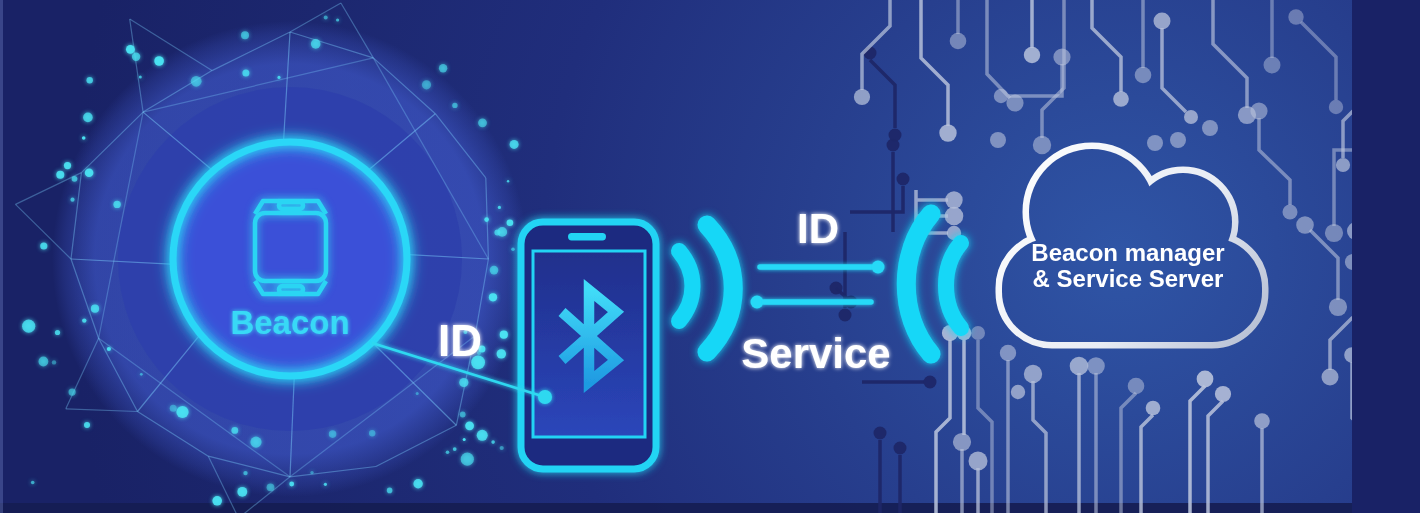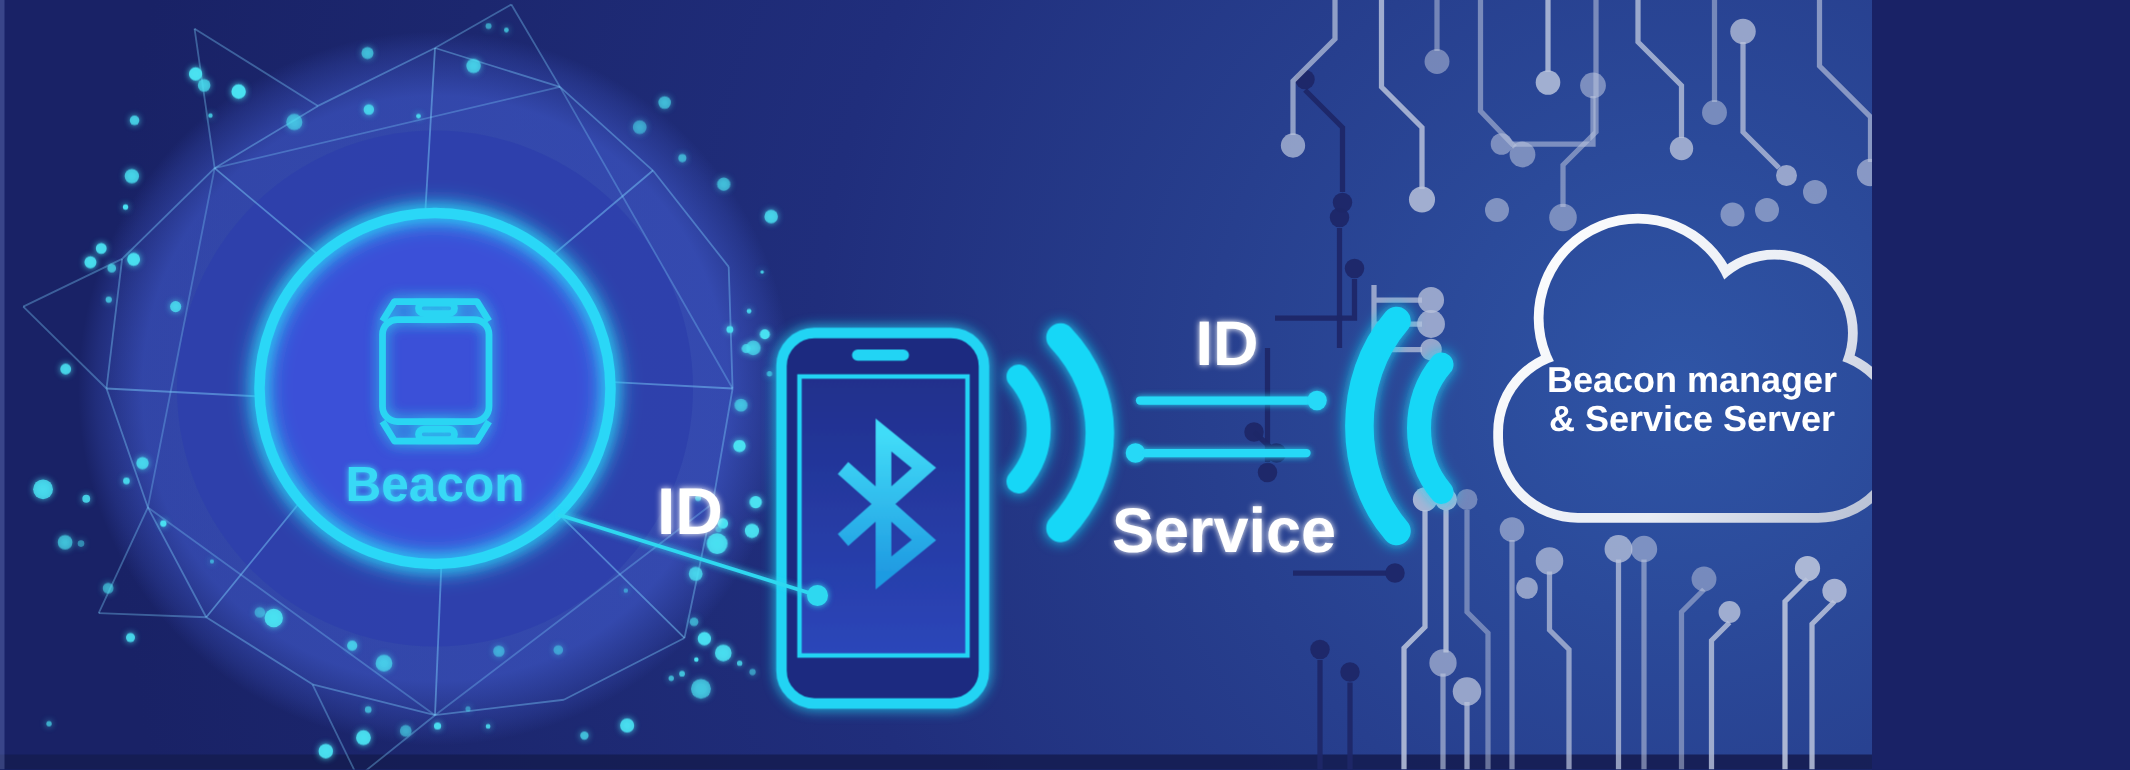--- a/index.html
+++ b/index.html
@@ -1,17 +1,17 @@
 <!DOCTYPE html>
 <html><head>
 <meta charset="utf-8">
 <title></title>
 <style>
   html,body{margin:0;padding:0;background:#192266;}
-  .stage{position:relative;width:1248px;height:513px;overflow:hidden;font-family:"Liberation Sans",sans-serif;}
+  .stage{position:relative;width:1352px;height:513px;overflow:hidden;font-family:"Liberation Sans",sans-serif;}
   svg{display:block;}
   svg text{font-family:"Liberation Sans",sans-serif;font-weight:700;}
 </style>
 </head>
 <body>
 
 <div class="stage">
 <svg width="1420" height="513" viewBox="0 0 1420 513" xmlns="http://www.w3.org/2000/svg">
   <defs>
     <radialGradient id="bgGrad" gradientUnits="userSpaceOnUse" cx="1120" cy="255" r="1050">

